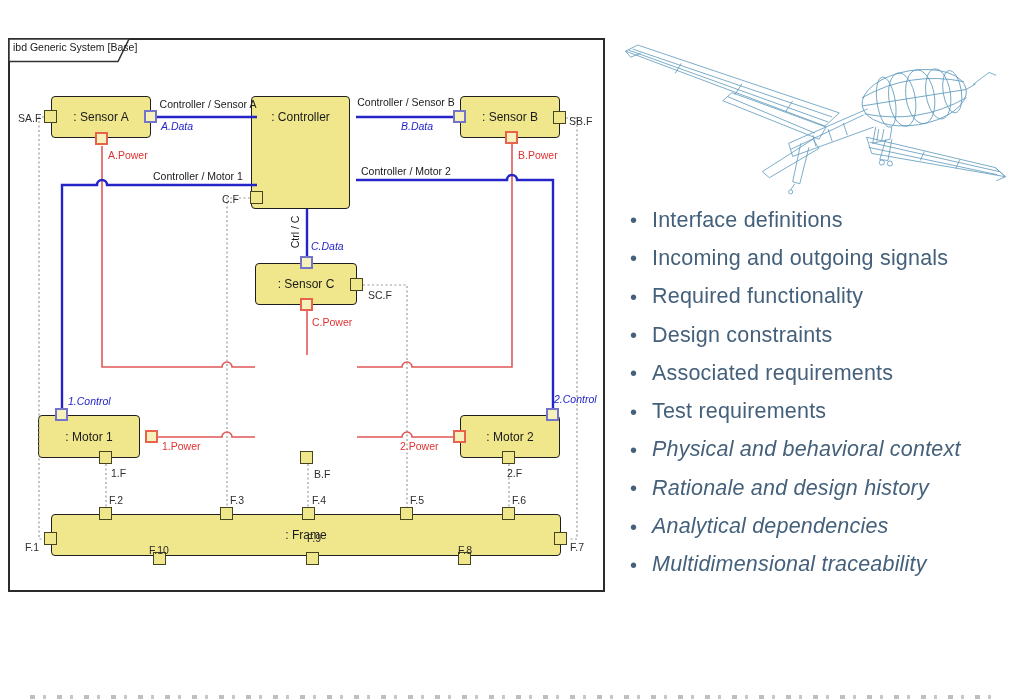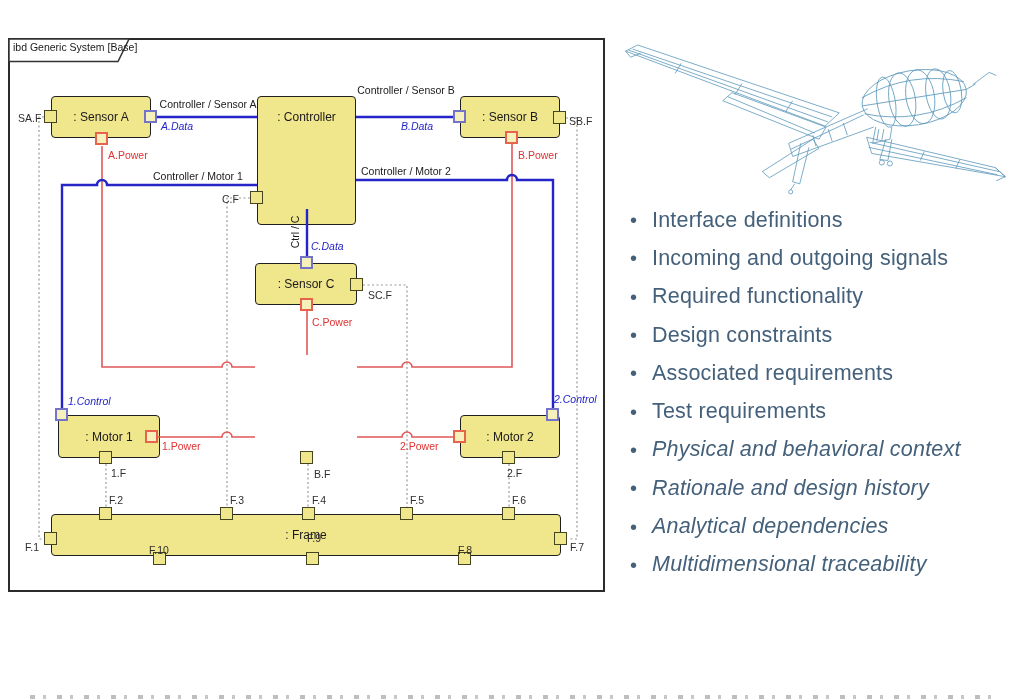--- a/index.html
+++ b/index.html
@@ -46,30 +46,30 @@
 </head>
 <body>
 
 <div class="slide">
 
   <div class="panel">
 
     <div class="blk" style="left:41px;top:56px;width:100px;height:42px">
         <span>: Sensor A</span>
       </div>
-    <div class="blk toplabel" style="left:247px;top:56px;width:99px;height:129px">
+    <div class="blk toplabel" style="left:241px;top:56px;width:99px;height:113px">
         <span>: Controller</span>
       </div>
     <div class="blk" style="left:450px;top:56px;width:100px;height:42px">
         <span>: Sensor B</span>
       </div>
     <div class="blk" style="left:245px;top:223px;width:102px;height:42px">
         <span>: Sensor C</span>
       </div>
-    <div class="blk" style="left:48px;top:375px;width:102px;height:43px">
+    <div class="blk" style="left:28px;top:375px;width:102px;height:43px">
         <span>: Motor 1</span>
       </div>
     <div class="blk" style="left:450px;top:375px;width:100px;height:43px">
         <span>: Motor 2</span>
       </div>
     <div class="blk" style="left:41px;top:474px;width:510px;height:42px">
         <span>: Frame</span>
       </div>
 
     <svg class="connectors" viewBox="0 0 597 554">
@@ -124,21 +124,21 @@
     <div class="port" style="left:292px;top:467px"></div>
     <div class="port" style="left:390px;top:467px"></div>
     <div class="port" style="left:492px;top:467px"></div>
     <div class="port" style="left:544px;top:492px"></div>
     <div class="port" style="left:448px;top:512px"></div>
     <div class="port" style="left:296px;top:512px"></div>
     <div class="port" style="left:143px;top:512px"></div>
 
     <div class="lbl c" style="left:148px;top:58px;width:100px">Controller / Sensor A</div>
     <div class="lbl blue" style="left:151px;top:80px">A.Data</div>
-    <div class="lbl c" style="left:347px;top:44px;width:98px">Controller / Sensor B</div>
+    <div class="lbl c" style="left:347px;top:56px;width:98px">Controller / Sensor B</div>
     <div class="lbl blue r" style="left:391px;top:80px;width:50px">B.Data</div>
     <div class="lbl r" style="left:143px;top:130px;width:100px">Controller / Motor 1</div>
     <div class="lbl" style="left:351px;top:125px">Controller / Motor 2</div>
     <div class="lbl rot c" style="left:264px;top:186px;width:42px">Ctrl / C</div>
     <div class="lbl blue" style="left:301px;top:200px">C.Data</div>
     <div class="lbl red" style="left:98px;top:109px">A.Power</div>
     <div class="lbl red" style="left:508px;top:109px">B.Power</div>
     <div class="lbl red" style="left:302px;top:276px">C.Power</div>
     <div class="lbl red" style="left:152px;top:400px">1.Power</div>
     <div class="lbl red r" style="left:390px;top:400px;width:50px">2.Power</div>

